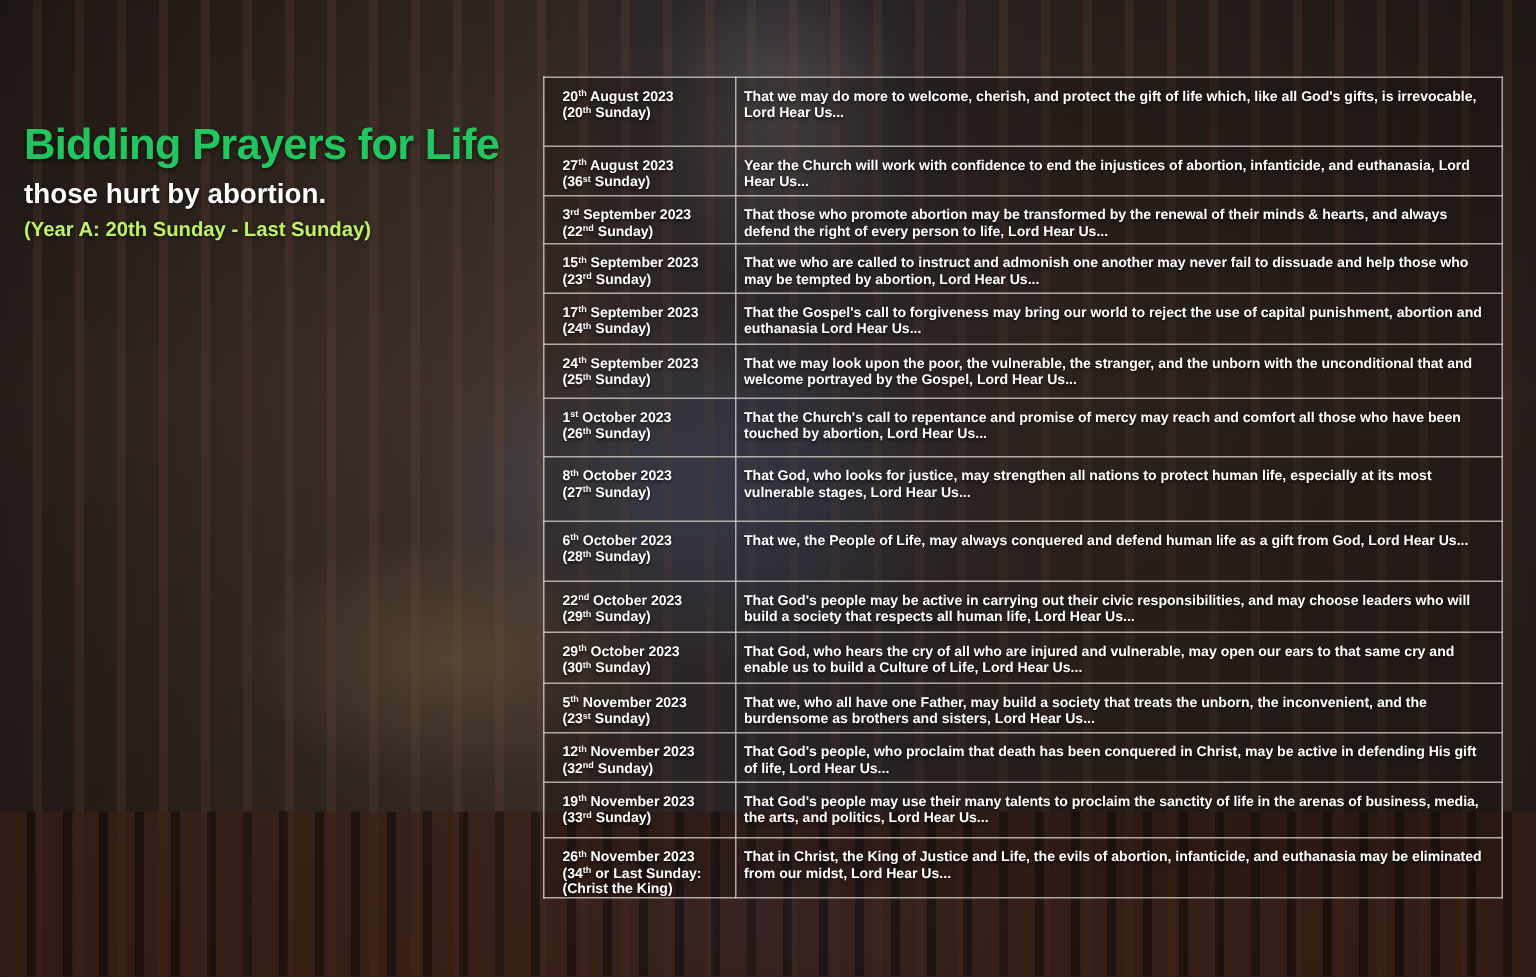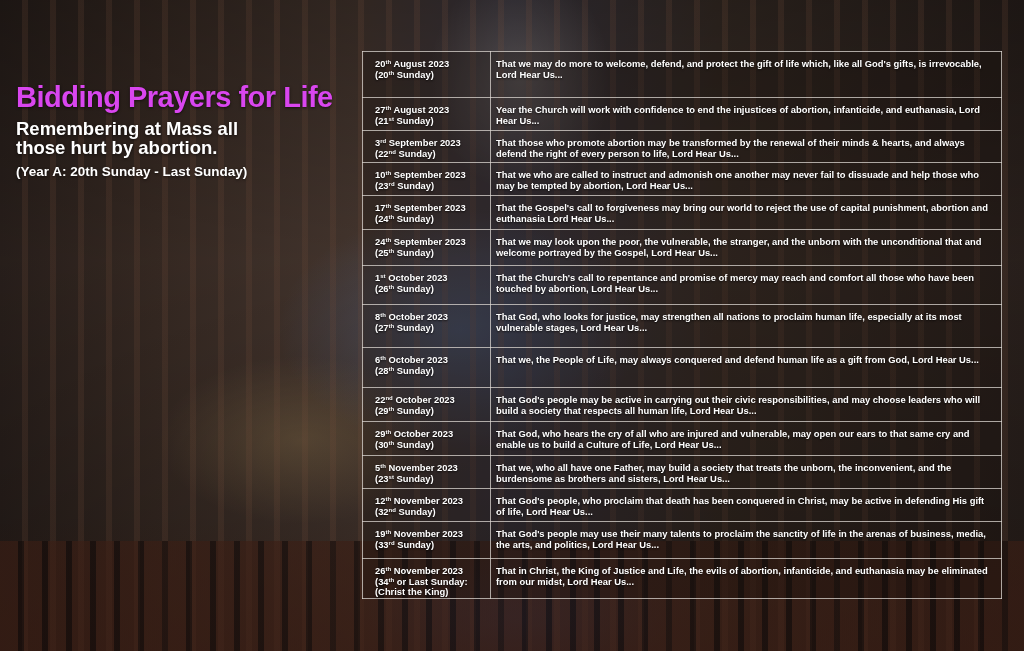--- a/index.html
+++ b/index.html
@@ -30,33 +30,33 @@
     position: absolute; left: 0; right: 0; bottom: 0; height: 110px;
     background: repeating-linear-gradient(90deg, rgba(60,30,20,0.6) 0px, rgba(60,30,20,0.6) 18px, rgba(20,10,8,0.6) 18px, rgba(20,10,8,0.6) 24px);
   }
 
   .title-block {
     position: absolute; left: 16px; top: 80px; width: 345px;
   }
   .title {
     font-family: "Liberation Sans", sans-serif;
     font-weight: bold; font-size: 29px; letter-spacing: -0.5px;
-    line-height: 34px; color: #d946ef;
+    line-height: 34px; color: #22c55e;
     text-shadow: 0 1px 3px rgba(0,0,0,0.6);
   }
   .subtitle {
     margin-top: 5px;
     font-family: "Liberation Sans", sans-serif;
     font-weight: bold; font-size: 18.5px; line-height: 19px; color: #ffffff;
     text-shadow: 0 1px 3px rgba(0,0,0,0.6);
   }
   .year {
     margin-top: 7px;
     font-family: "Liberation Sans", sans-serif;
-    font-weight: bold; font-size: 13.5px; color: #ffffff;
+    font-weight: bold; font-size: 13.5px; color: #bef264;
     text-shadow: 0 1px 3px rgba(0,0,0,0.6);
   }
 
   table.prayers {
     position: absolute; left: 362px; top: 51px; width: 640px;
     border-collapse: collapse;
     background: rgba(20,14,12,0.28);
   }
   table.prayers td {
     border: 1px solid rgba(220,215,210,0.75);
@@ -74,52 +74,51 @@
 </head>
 <body>
 
 <div class="bg"></div>
 <div class="bg-columns"></div>
 <div class="bg-pews"></div>
 
 <div class="title-block">
   <div class="title">Bidding Prayers for Life</div>
   <div class="subtitle">
-    <div>Remembering at Mass all</div>
     <div>those hurt by abortion.</div>
   </div>
   <div class="year">(Year A:  20th Sunday - Last Sunday)</div>
 </div>
 
 <table class="prayers">
   <tbody id="prayer-body">
       <tr style="height: 46px;">
         <td class="date">
           <div><span>20</span><sup>th</sup> <span>August 2023</span></div>
           <div><span>(</span><span>20</span><sup>th</sup> <span>Sunday)</span></div>
         </td>
-        <td class="prayer">That we may do more to welcome, defend, and protect the gift of life which, like all God's gifts, is irrevocable, Lord Hear Us...</td>
+        <td class="prayer">That we may do more to welcome, cherish, and protect the gift of life which, like all God's gifts, is irrevocable, Lord Hear Us...</td>
       </tr>
       <tr style="height: 33px;">
         <td class="date">
           <div><span>27</span><sup>th</sup> <span>August 2023</span></div>
-          <div><span>(</span><span>21</span><sup>st</sup> <span>Sunday)</span></div>
+          <div><span>(</span><span>36</span><sup>st</sup> <span>Sunday)</span></div>
         </td>
         <td class="prayer">Year the Church will work with confidence to end the injustices of abortion, infanticide, and euthanasia, Lord Hear Us...</td>
       </tr>
       <tr style="height: 32px;">
         <td class="date">
           <div><span>3</span><sup>rd</sup> <span>September 2023</span></div>
           <div><span>(</span><span>22</span><sup>nd</sup> <span>Sunday)</span></div>
         </td>
         <td class="prayer">That those who promote abortion may be transformed by the renewal of their minds &amp; hearts, and always defend the right of every person to life, Lord Hear Us...</td>
       </tr>
       <tr style="height: 33px;">
         <td class="date">
-          <div><span>10</span><sup>th</sup> <span>September 2023</span></div>
+          <div><span>15</span><sup>th</sup> <span>September 2023</span></div>
           <div><span>(</span><span>23</span><sup>rd</sup> <span>Sunday)</span></div>
         </td>
         <td class="prayer">That we who are called to instruct and admonish one another may never fail to dissuade and help those who may be tempted by abortion, Lord Hear Us...</td>
       </tr>
       <tr style="height: 34px;">
         <td class="date">
           <div><span>17</span><sup>th</sup> <span>September 2023</span></div>
           <div><span>(</span><span>24</span><sup>th</sup> <span>Sunday)</span></div>
         </td>
         <td class="prayer">That the Gospel's call to forgiveness may bring our world to reject the use of capital punishment, abortion and euthanasia Lord Hear Us...</td>
@@ -136,21 +135,21 @@
           <div><span>1</span><sup>st</sup> <span>October 2023</span></div>
           <div><span>(</span><span>26</span><sup>th</sup> <span>Sunday)</span></div>
         </td>
         <td class="prayer">That the Church's call to repentance and promise of mercy may reach and comfort all those who have been touched by abortion, Lord Hear Us...</td>
       </tr>
       <tr style="height: 43px;">
         <td class="date">
           <div><span>8</span><sup>th</sup> <span>October 2023</span></div>
           <div><span>(</span><span>27</span><sup>th</sup> <span>Sunday)</span></div>
         </td>
-        <td class="prayer">That God, who looks for justice, may strengthen all nations to proclaim human life, especially at its most vulnerable stages, Lord Hear Us...</td>
+        <td class="prayer">That God, who looks for justice, may strengthen all nations to protect human life, especially at its most vulnerable stages, Lord Hear Us...</td>
       </tr>
       <tr style="height: 40px;">
         <td class="date">
           <div><span>6</span><sup>th</sup> <span>October 2023</span></div>
           <div><span>(</span><span>28</span><sup>th</sup> <span>Sunday)</span></div>
         </td>
         <td class="prayer">That we, the People of Life, may always conquered and defend human life as a gift from God, Lord Hear Us...</td>
       </tr>
       <tr style="height: 34px;">
         <td class="date">

